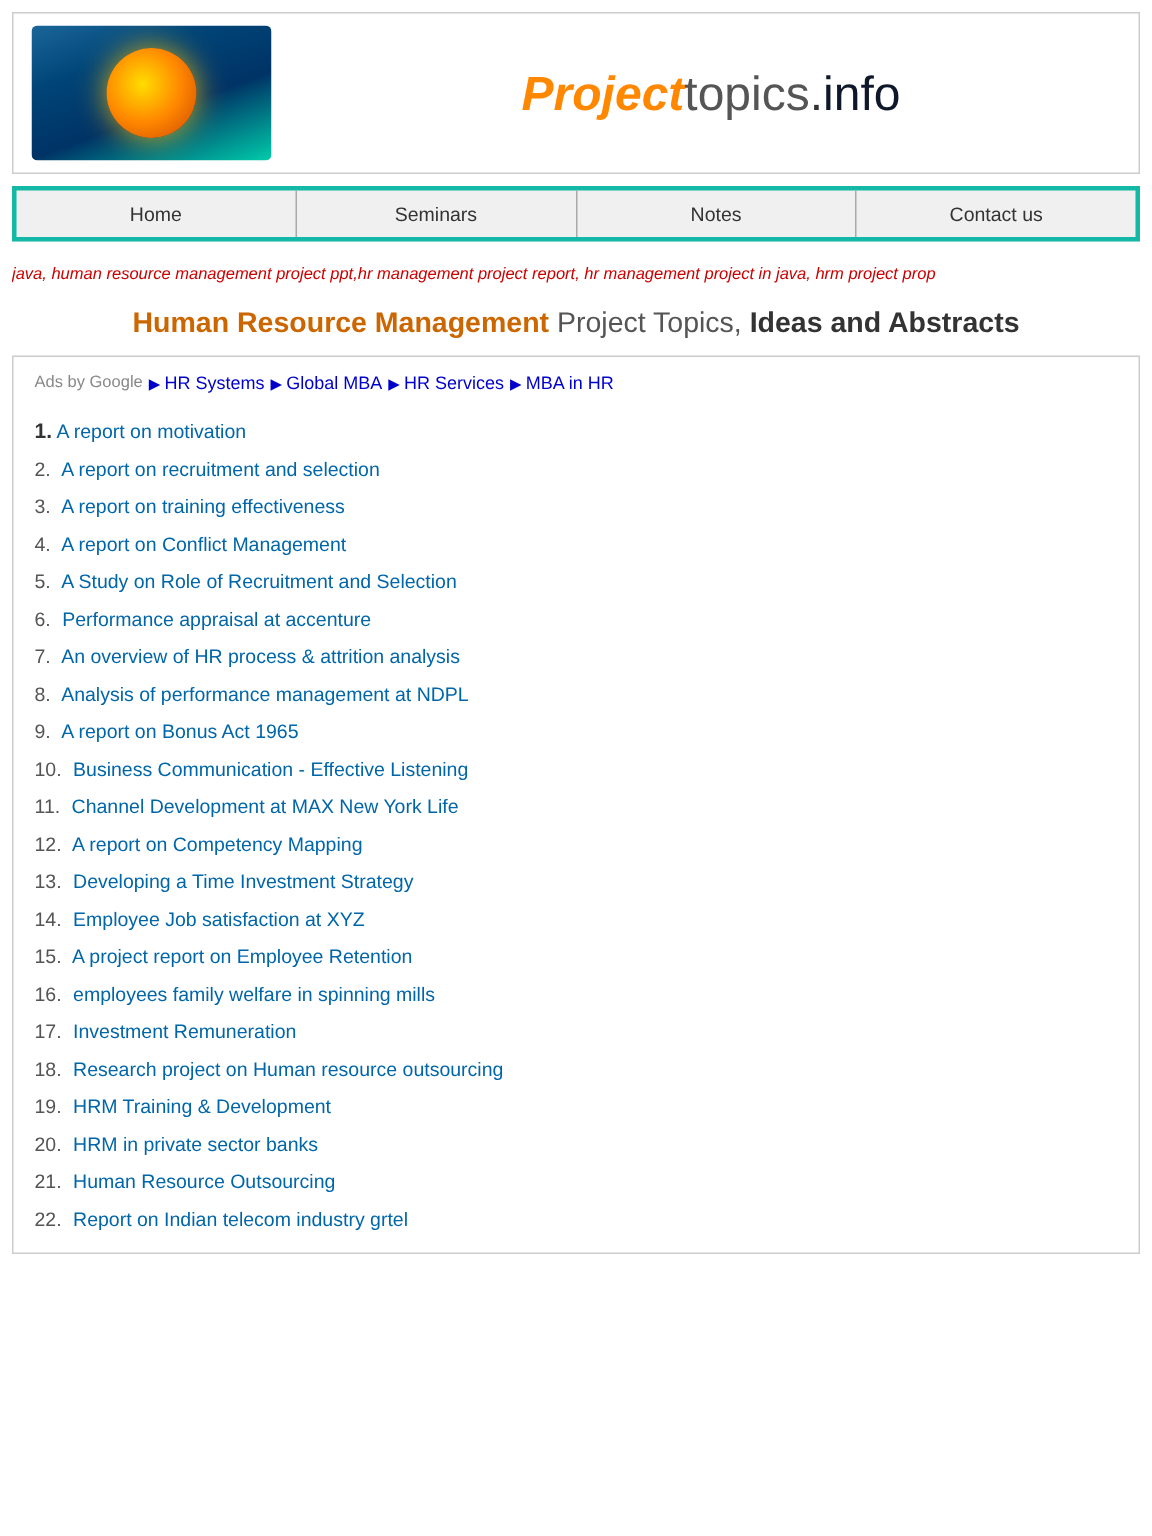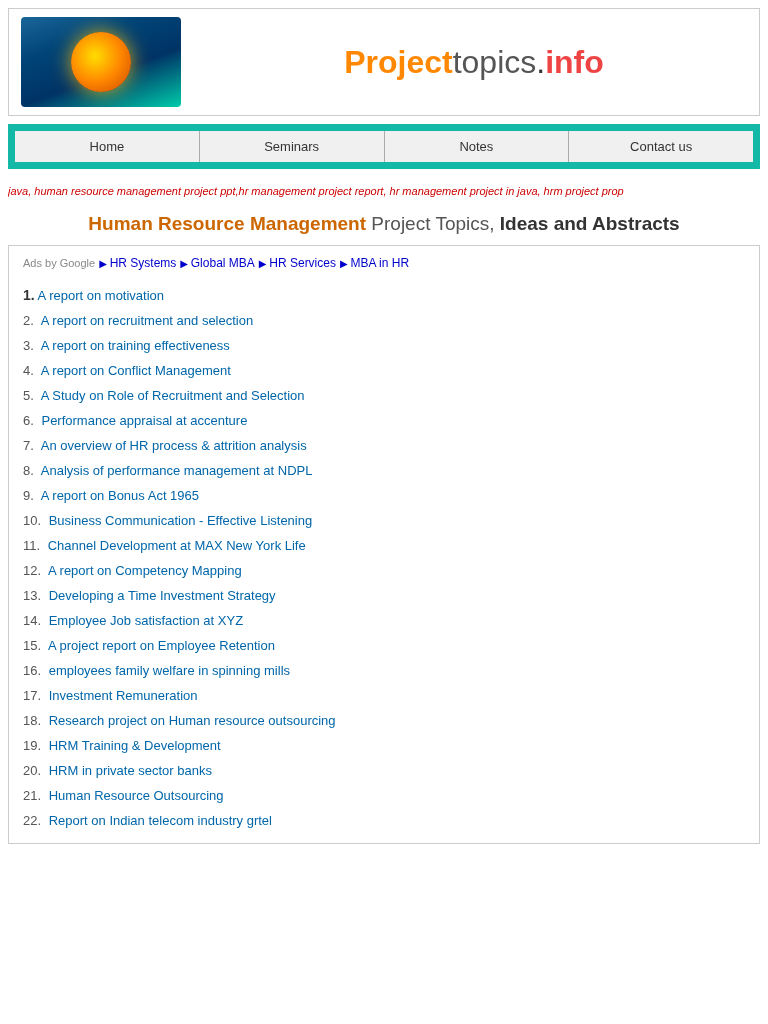--- a/index.html
+++ b/index.html
@@ -47,32 +47,33 @@
     }
     .header-title {
       flex: 1;
       text-align: center;
       font-size: 32px;
       padding-left: 20px;
     }
     .header-title .project {
       color: #ff8800;
       font-weight: bold;
+      font-style: italic;
     }
     .header-title .topics {
       color: #555;
     }
     .header-title .info {
-      color: #ef4444;
-      font-weight: bold;
+      color: #0f172a;
+      font-weight: normal;
     }
 
     
     .nav-bar {
-      border: 7px solid #14b8a6;
+      border: 3px solid #14b8a6;
       margin: 0 8px;
       display: flex;
       background: #f0f0f0;
     }
     .nav-item {
       flex: 1;
       text-align: center;
       padding: 8px 4px;
       font-size: 13px;
       color: #333;

